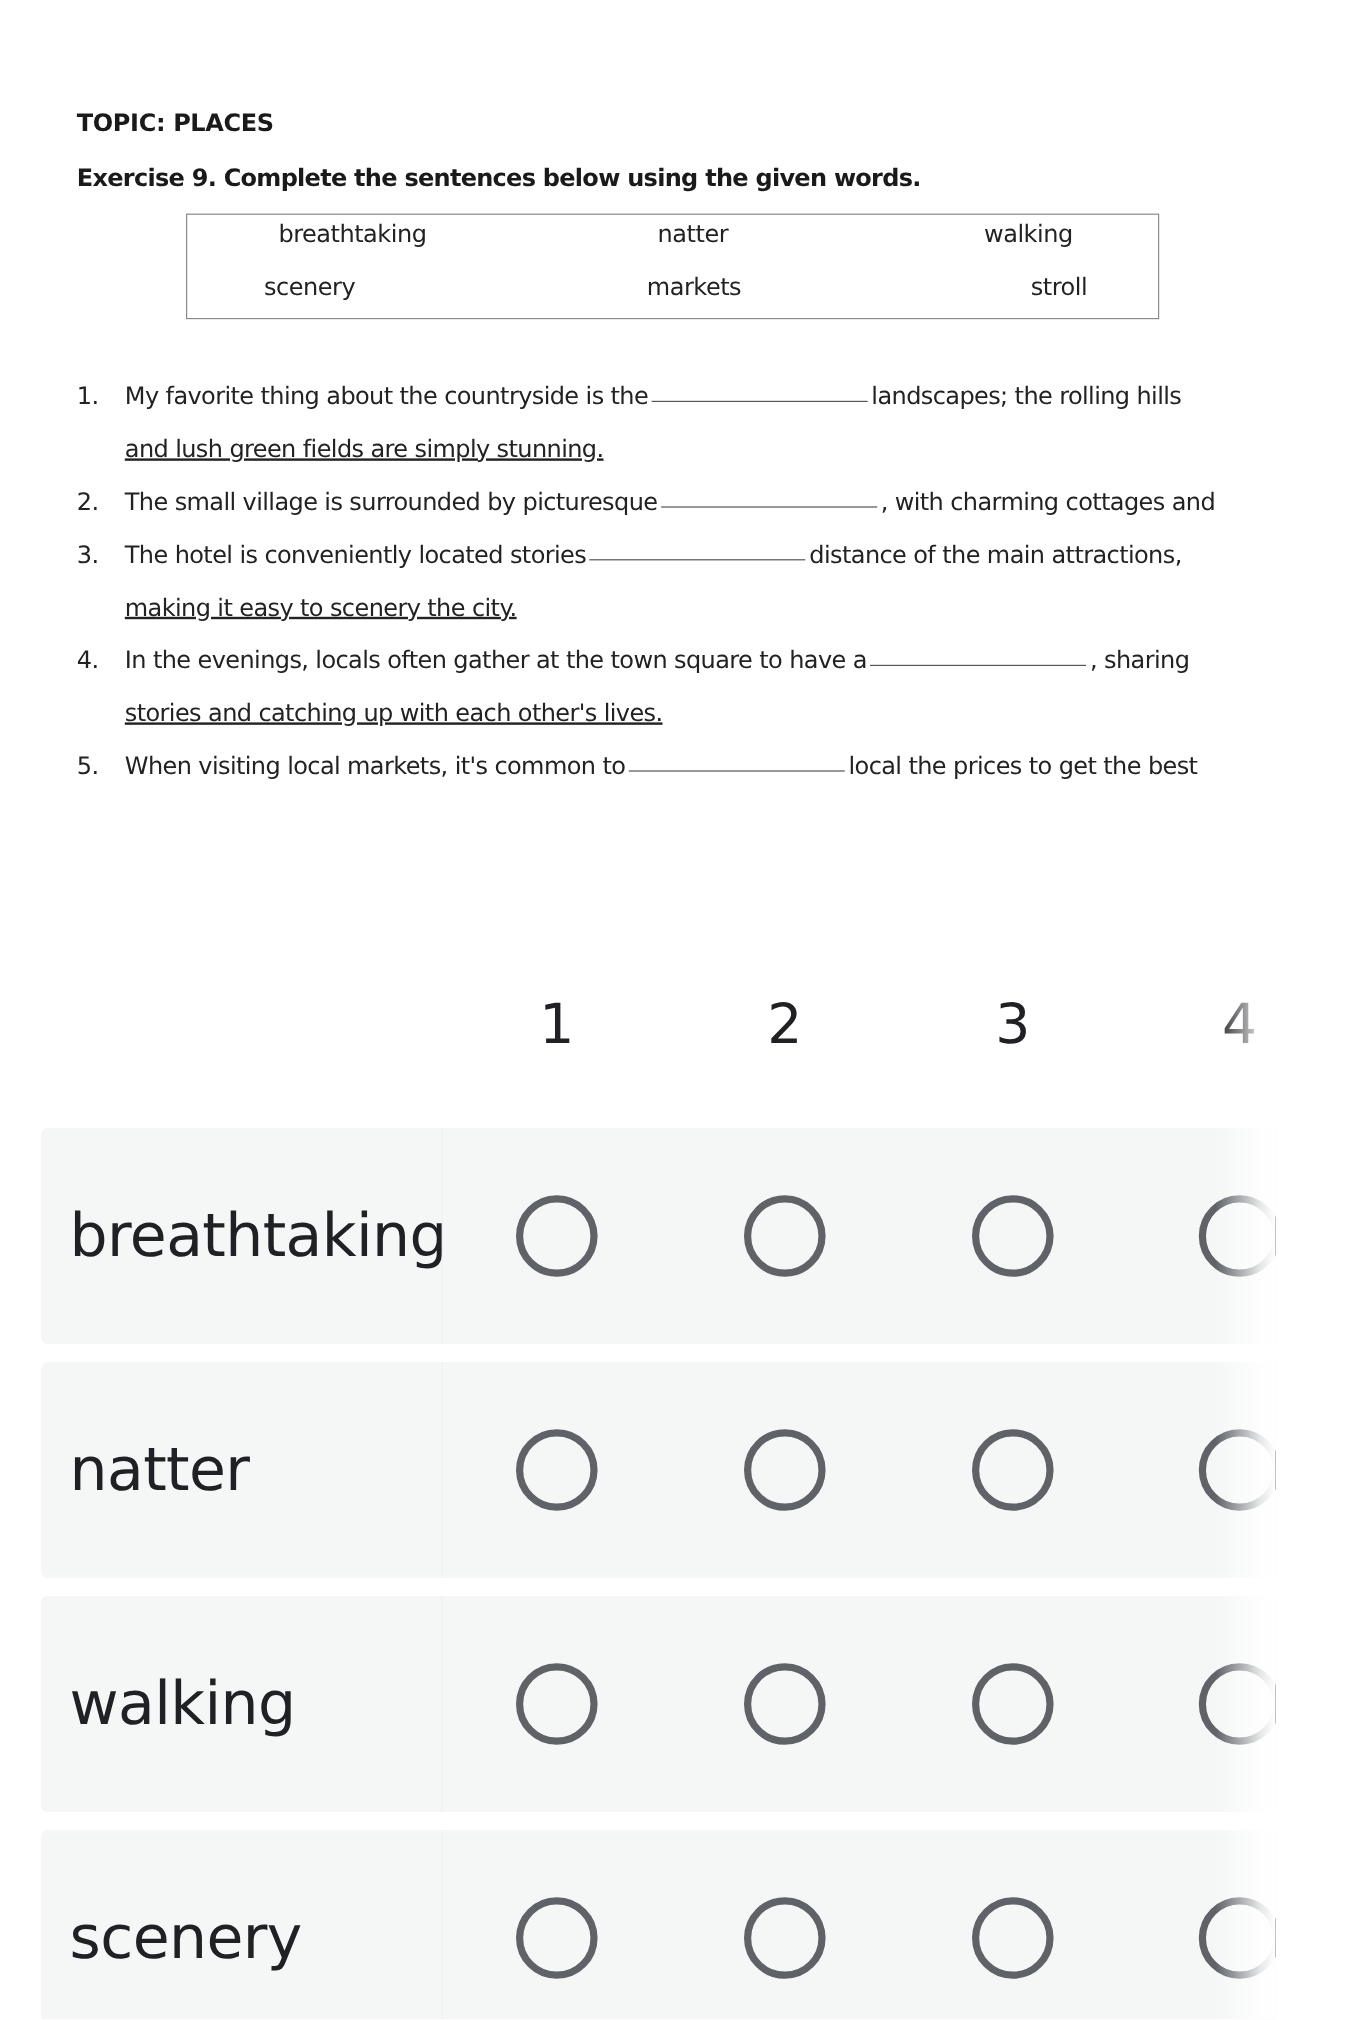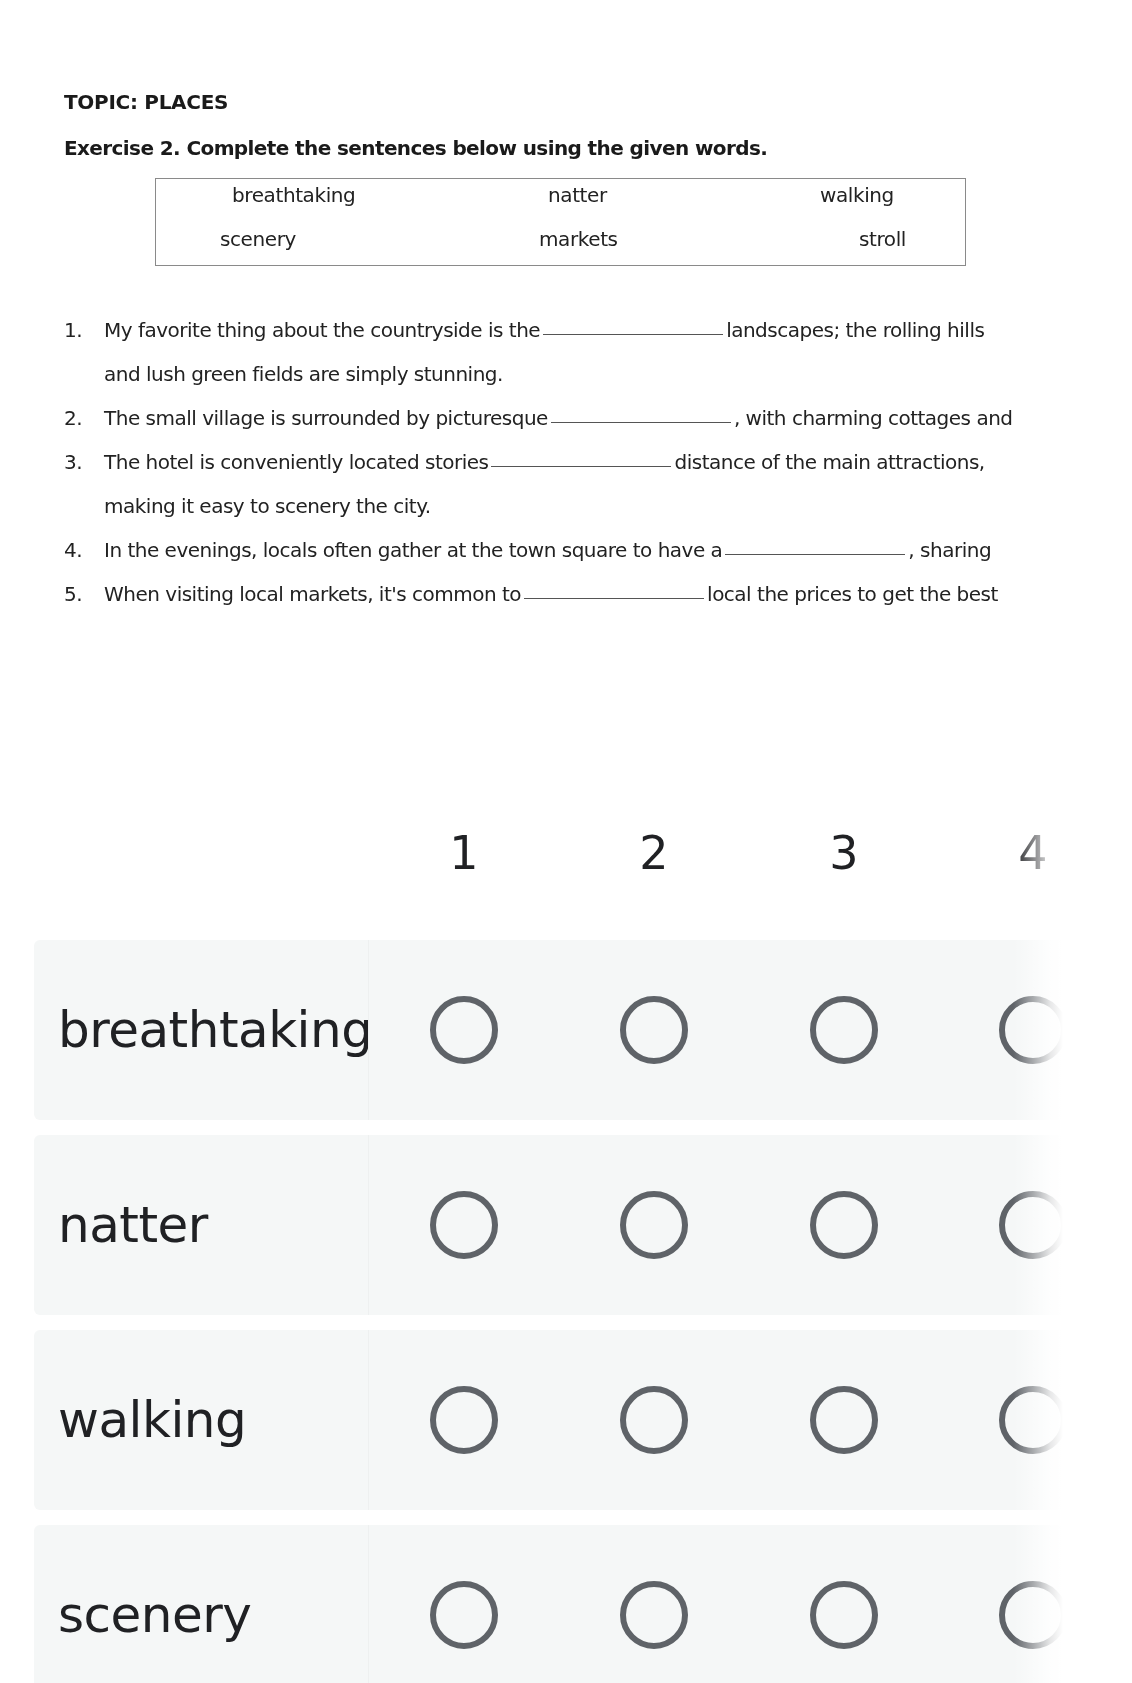--- a/index.html
+++ b/index.html
@@ -31,21 +31,21 @@
       position: absolute; font-size: 20px; letter-spacing: -0.4px; color: #222;
     }
     .sentences {
       position: absolute; left: 64px; top: 308px; width: 1010px;
       font-size: 20px; letter-spacing: -0.5px; color: #222;
     }
     .sentence { position: relative; }
     .sentence .line { height: 44px; line-height: 44px; white-space: nowrap; }
     .sentence .num { position: absolute; left: 0; width: 40px; }
     .sentence .line.first { padding-left: 40px; }
-    .sentence .line.cont { padding-left: 40px; }
+    .sentence .line.cont { padding-left: 40px; text-decoration: underline; }
     .blank {
       display: inline-block; vertical-align: baseline;
       border-bottom: 1.5px solid #555; height: 1px; margin: 0 3px;
       position: relative; top: -2px;
     }
 
     
     .grid-wrap {
       position: absolute; left: 34px; top: 800px; width: 1029px; height: 883px;
       overflow: hidden;
@@ -80,21 +80,21 @@
       position: absolute; top: 0; right: 0; width: 50px; height: 100%;
       background: linear-gradient(to right, rgba(255,255,255,0) 0%, rgba(255,255,255,0.85) 75%, #ffffff 100%);
       pointer-events: none;
     }
   </style>
 </head>
 <body>
 
 <div class="worksheet">
   <div class="topic">TOPIC: PLACES</div>
-  <div class="exercise">Exercise 2. Complete the sentences below using the given words.</div>
+  <div class="exercise">Exercise 9. Complete the sentences below using the given words.</div>
 
   <div class="word-box">
     <span class="w" style="left:76px; top:4px;">breathtaking</span>
     <span class="w" style="left:392px; top:4px;">natter</span>
     <span class="w" style="left:664px; top:4px;">walking</span>
     <span class="w" style="left:64px; top:48px;">scenery</span>
     <span class="w" style="left:383px; top:48px;">markets</span>
     <span class="w" style="left:703px; top:48px;">stroll</span>
   </div>
 
@@ -117,20 +117,21 @@
         <span class="num">3.</span>
         <span>The hotel is conveniently located stories</span><span class="blank" style="width:180px;"></span><span>distance of the main attractions,</span>
       </div>
       <div class="line cont">making it easy to scenery the city.</div>
     </div>
     <div class="sentence">
       <div class="line first">
         <span class="num">4.</span>
         <span>In the evenings, locals often gather at the town square to have a</span><span class="blank" style="width:180px;"></span><span>, sharing</span>
       </div>
+      <div class="line cont">stories and catching up with each other's lives.</div>
     </div>
     <div class="sentence">
       <div class="line first">
         <span class="num">5.</span>
         <span>When visiting local markets, it's common to</span><span class="blank" style="width:180px;"></span><span>local the prices to get the best</span>
       </div>
     </div>
   </div>
 </div>
 

